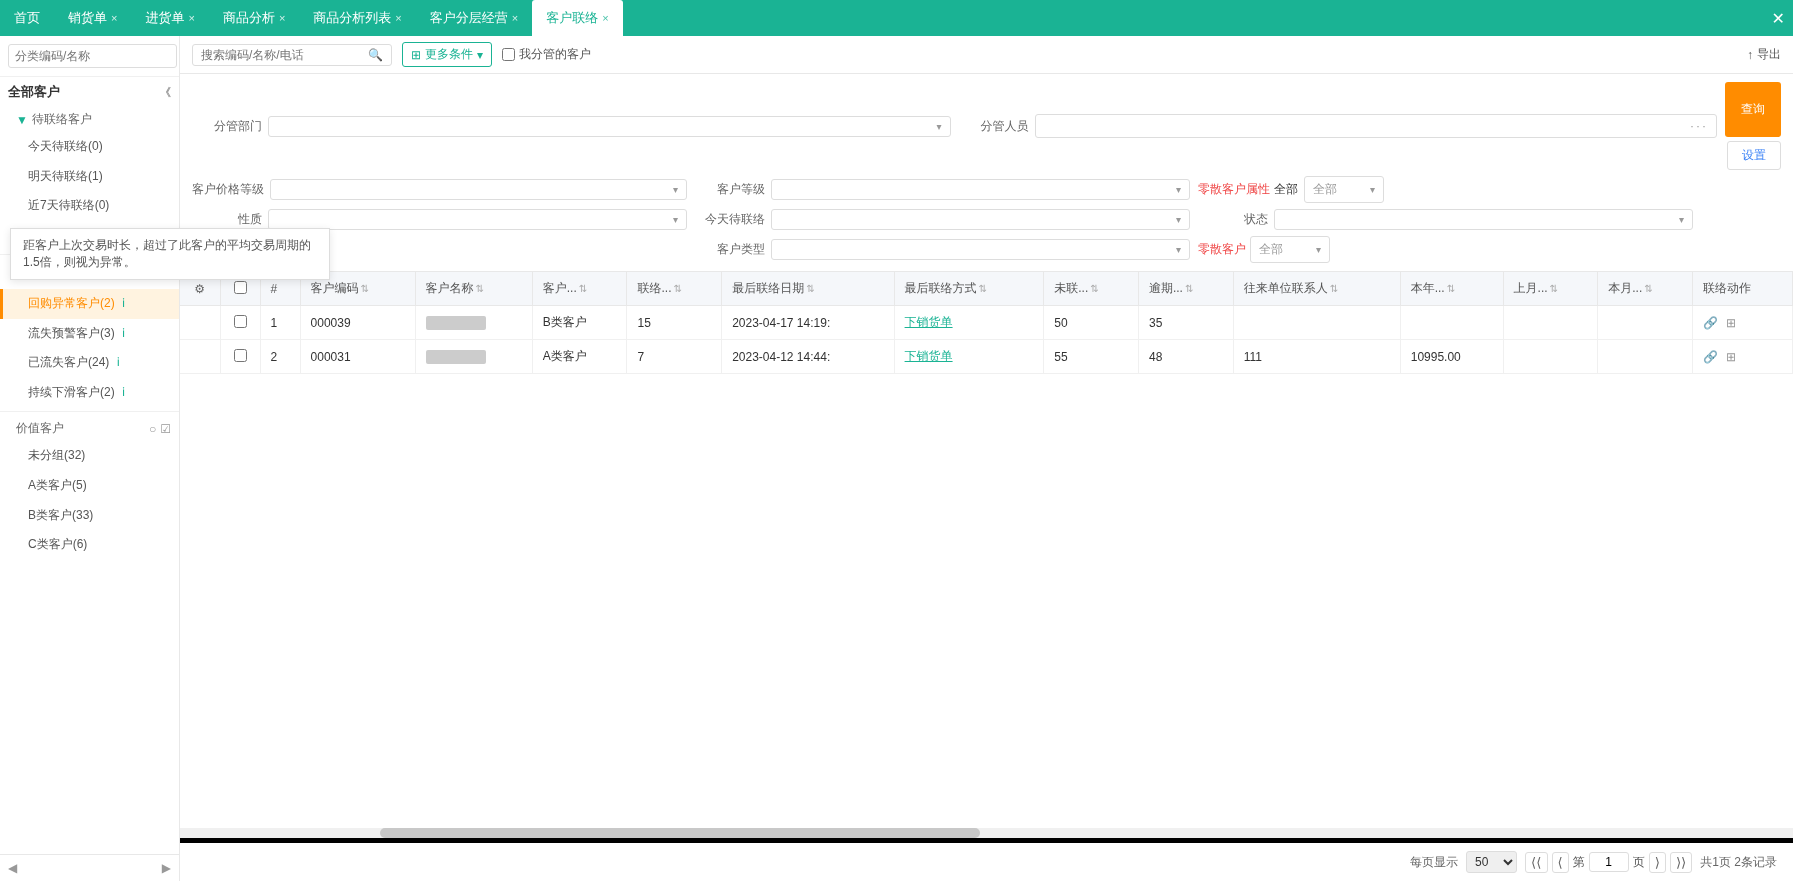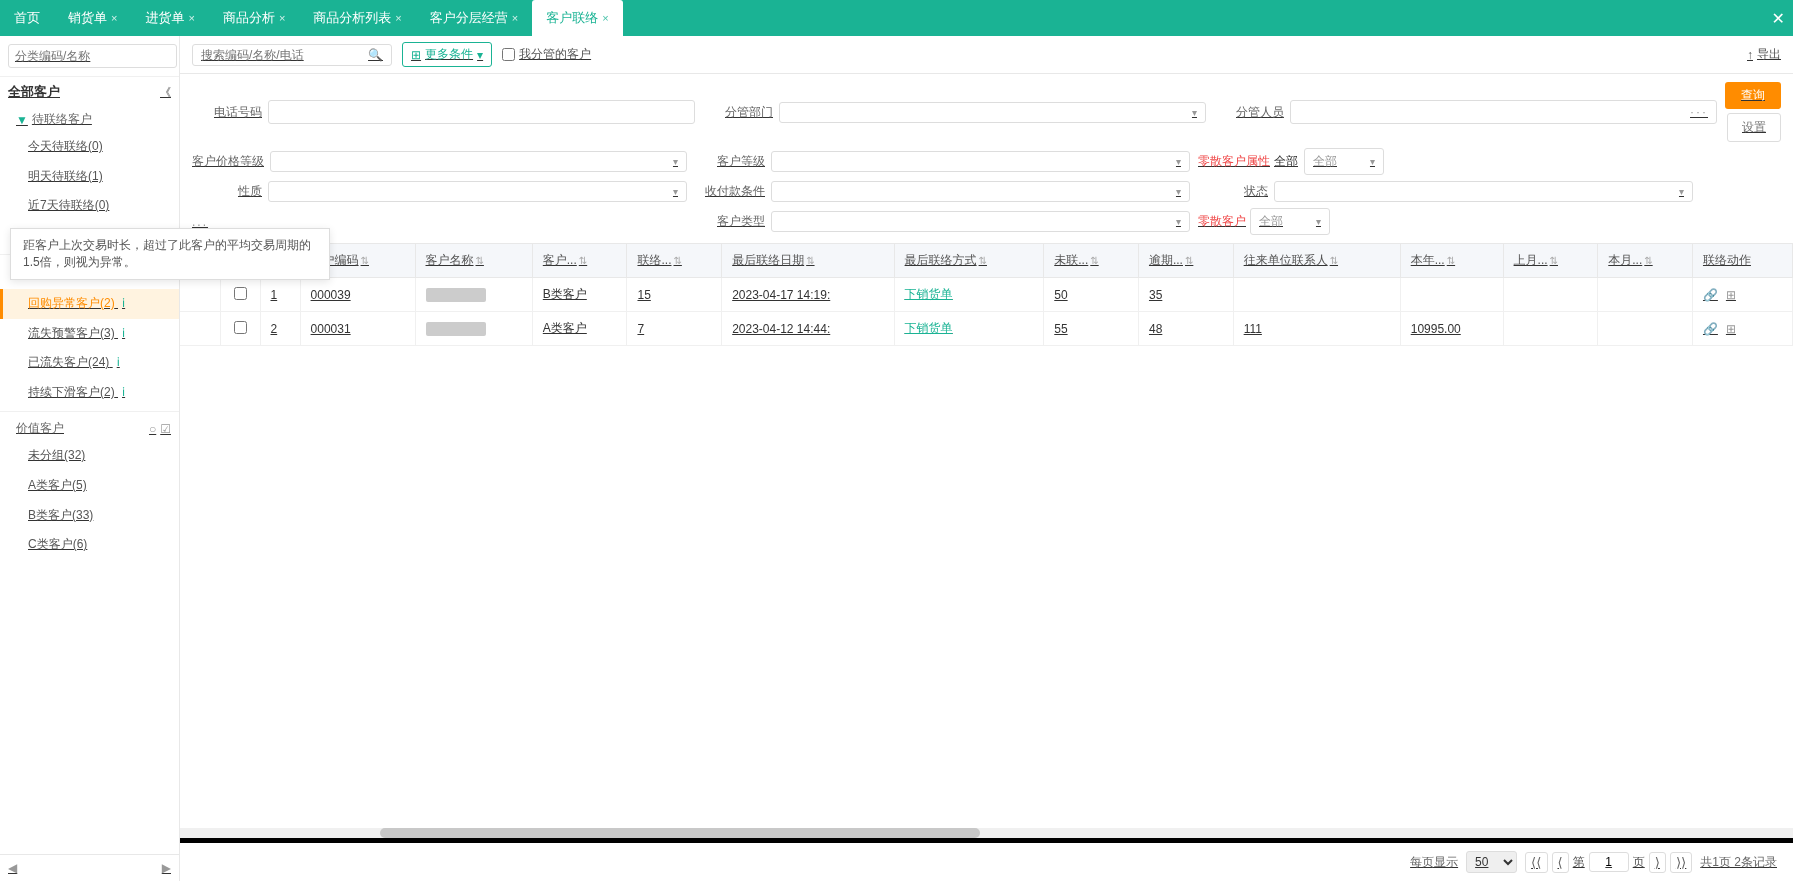--- a/index.html
+++ b/index.html
@@ -37,21 +37,20 @@
       cursor: pointer;
       font-size: 16px;
       padding: 0 8px;
     }
     .nav-x { font-size: 11px; opacity: 0.8; }
 
     
     .main-layout {
       display: flex;
       height: calc(100vh - 36px);
-      text-decoration: underline;
     }
 
     
     .sidebar {
       width: 180px;
       min-width: 180px;
       background: #fff;
       border-right: 1px solid #e8e8e8;
       display: flex;
       flex-direction: column;
@@ -246,27 +245,27 @@
       justify-content: space-between;
     }
     .filter-select-text { color: #999; }
     .filter-caret { color: #999; font-size: 10px; }
     .filter-dots { color: #999; cursor: pointer; letter-spacing: 2px; }
     .btn-query {
       background: #ff8c00;
       color: #fff;
       border: none;
       border-radius: 3px;
-      padding: 5px 16px;
+      padding: 19px 16px;
       cursor: pointer;
       font-size: 12px;
     }
     .btn-settings {
       background: #fff;
-      color: #737373;
+      color: #3b82f6;
       border: 1px solid #ddd;
       border-radius: 3px;
       padding: 5px 14px;
       cursor: pointer;
       font-size: 12px;
       margin-top: 4px;
     }
     .btn-group {
       display: flex;
       flex-direction: column;
@@ -505,24 +504,20 @@
       <div class="export-btn">
         <span>↑</span>
         <span>导出</span>
       </div>
     </div>
 
     <div class="filter-grid">
 
       <div class="filter-row">
         <div class="filter-field">
-          <span class="filter-label">电话号码</span>
-          <input class="filter-input" type="text" style="">
-        </div>
-        <div class="filter-field">
           <span class="filter-label">分管部门</span>
           <div class="filter-select">
             <span class="filter-select-text"></span>
             <span class="filter-caret">▾</span>
           </div>
         </div>
         <div class="filter-field">
           <span class="filter-label">分管人员</span>
           <div style="flex:1; display:flex; align-items:center; border:1px solid #ddd; border-radius:3px; padding:4px 8px;">
             <span style="flex:1;"></span>
@@ -563,21 +558,21 @@
 
       <div class="filter-row">
         <div class="filter-field">
           <span class="filter-label">性质</span>
           <div class="filter-select">
             <span class="filter-select-text"></span>
             <span class="filter-caret">▾</span>
           </div>
         </div>
         <div class="filter-field">
-          <span class="filter-label">收付款条件</span>
+          <span class="filter-label">今天待联络</span>
           <div class="filter-select">
             <span class="filter-select-text"></span>
             <span class="filter-caret">▾</span>
           </div>
         </div>
         <div class="filter-field">
           <span class="filter-label">状态</span>
           <div class="filter-select">
             <span class="filter-select-text"></span>
             <span class="filter-caret">▾</span>

